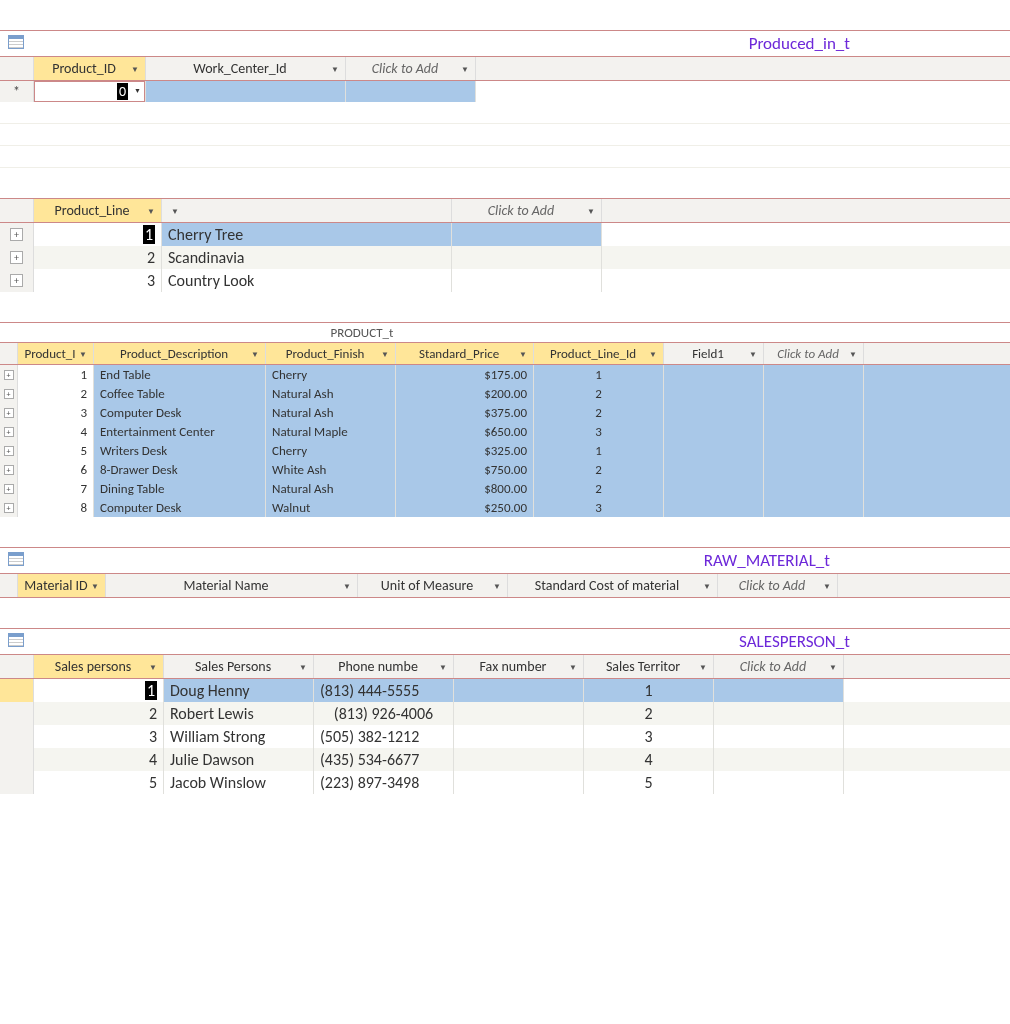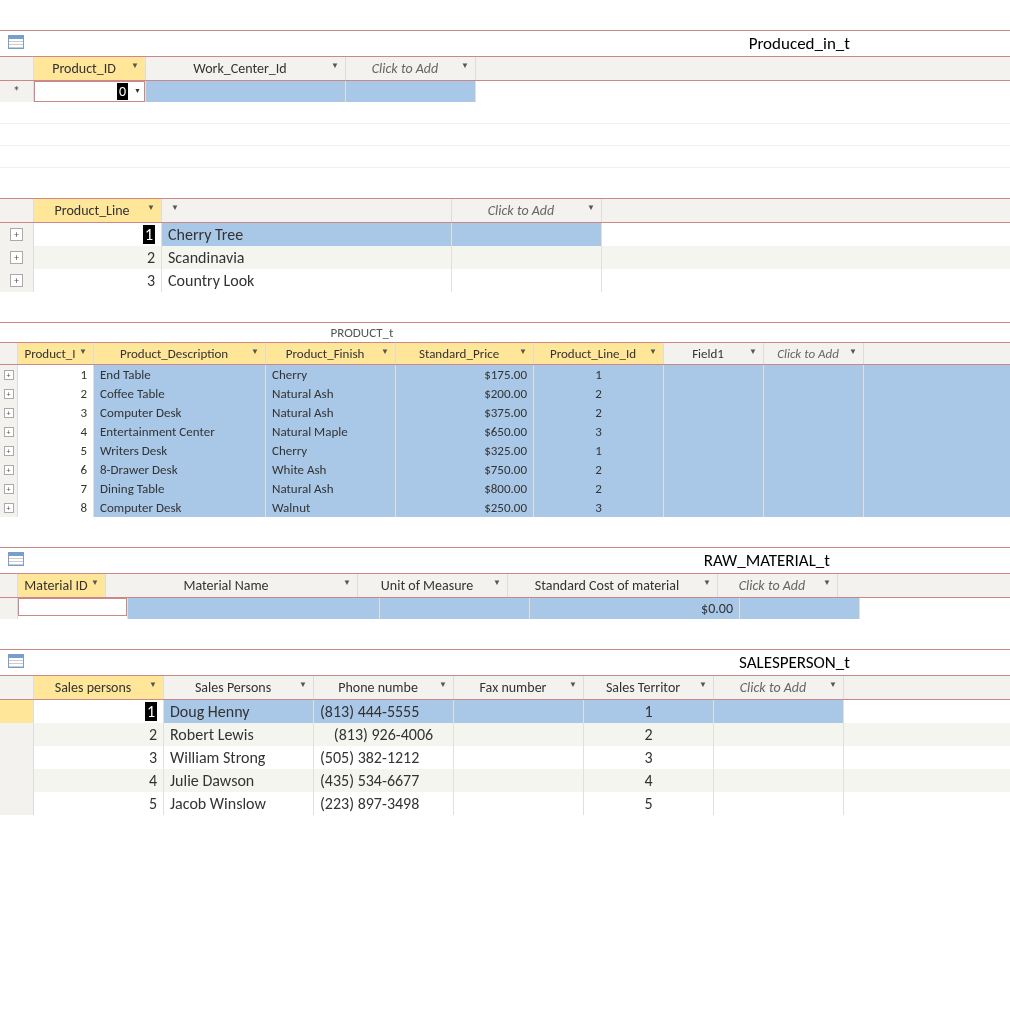--- a/index.html
+++ b/index.html
@@ -25,40 +25,40 @@
   .ds-title .icon-holder {
     width: 34px;
     text-align: left;
     padding-left: 8px;
   }
   .ds-title .title-text {
     flex: 1;
     text-align: right;
     padding-right: 160px;
     font-size: 17px;
-    color: #000000;
+    color: #6d28d9;
     font-weight: 400;
   }
   .ds-header {
     display: flex;
     border-top: 1px solid #c88;
     border-bottom: 1px solid #c88;
     background: #f3f2ef;
     font-size: 14px;
   }
   .ds-header .rowsel {
     width: 34px;
     background: #f3f2ef;
     border-right: 1px solid #ddd;
   }
   .ds-header .col {
     padding: 3px 6px;
     border-right: 1px solid #ddd;
     display: flex;
-    align-items: flex-start;
+    align-items: center;
     justify-content: space-between;
     white-space: nowrap;
     overflow: hidden;
   }
   .ds-header .col.selected {
     background: #ffe699;
   }
   .ds-header .col .htxt {
     flex: 1;
     text-align: center;
@@ -390,32 +390,20 @@
       </div>
     <div class="col" style="width:210px">
         <span class="htxt">Standard Cost of material</span>
         <span class="drop">▼</span>
       </div>
     <div class="col addcol" style="width:120px">
         <span class="htxt">Click to Add</span>
         <span class="drop">▼</span>
       </div>
   </div>
-  <div class="ds-body">
-    <div class="row">
-      <div class="rowsel" style="width:18px"></div>
-      <div class="cell" style="width:110px;padding:0">
-          <div class="inputcell"></div>
-        </div>
-      <div class="cell" style="width:252px;background:#a9c8e8"></div>
-      <div class="cell" style="width:150px;background:#a9c8e8"></div>
-      <div class="cell num" style="width:210px;background:#a9c8e8">$0.00</div>
-      <div class="cell" style="width:120px;background:#a9c8e8"></div>
-    </div>
-  </div>
 </div>
 
 <div class="datasheet">
   <div class="ds-title">
     <div class="icon-holder"><span class="table-icon"></span></div>
     <div class="title-text" style="">SALESPERSON_t</div>
   </div>
   <div class="ds-header">
     <div class="rowsel"></div>
     <div class="col selected" style="width:130px">

